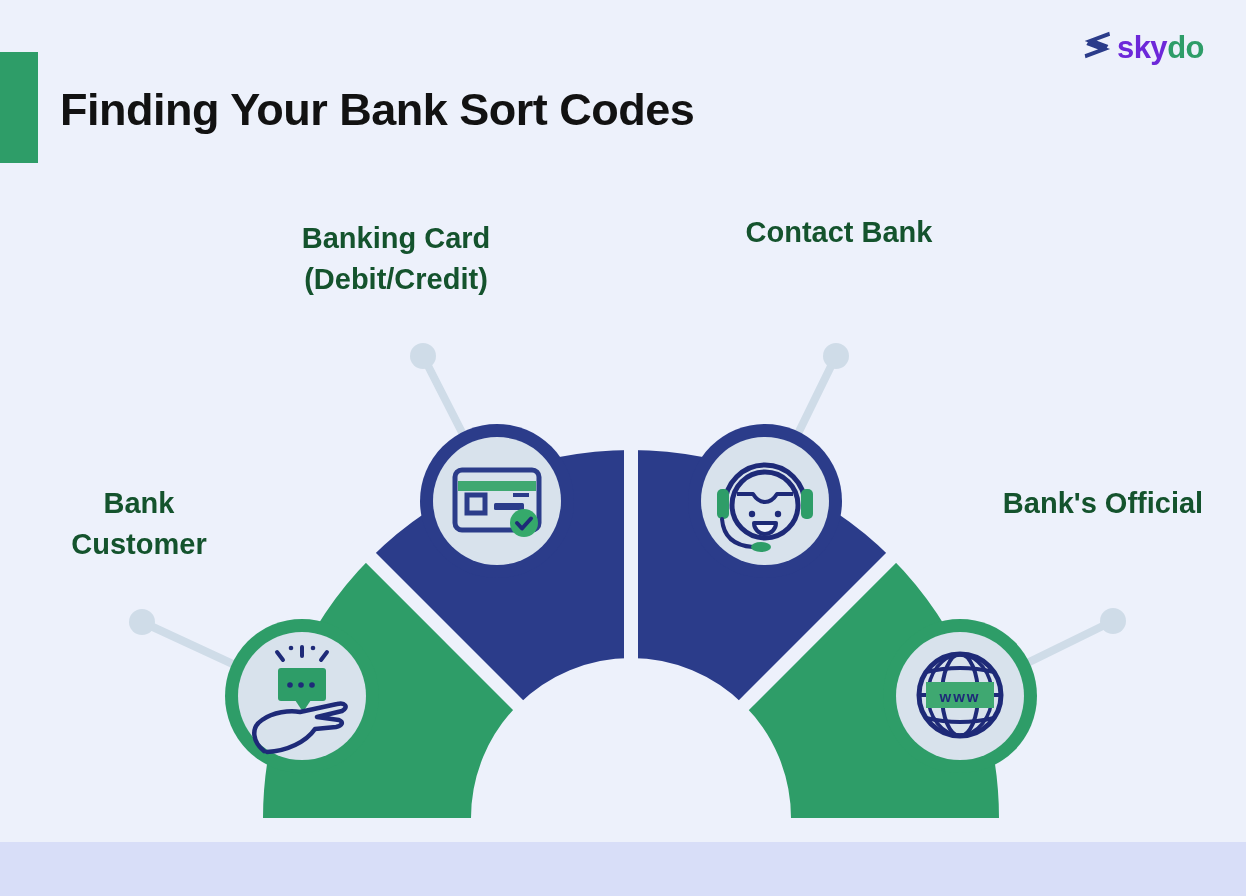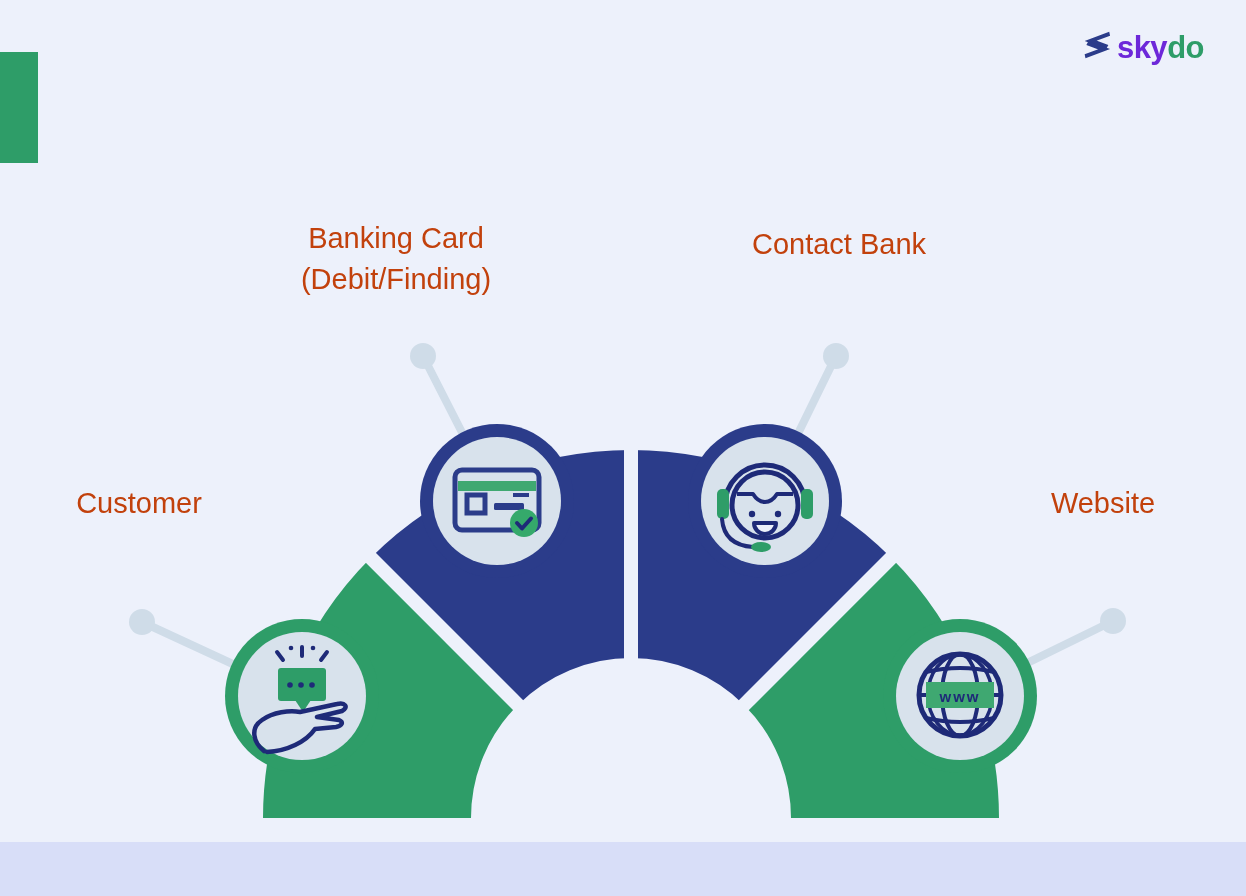--- a/index.html
+++ b/index.html
@@ -24,34 +24,35 @@
     display:flex;align-items:center;gap:5px;
   }
   .brand .wordmark{
     font-size:31px;font-weight:bold;letter-spacing:-0.5px;line-height:1;
   }
   .brand .wm-prefix{color:#6d28d9;}
   .brand .wm-suffix{color:#2E9D68;margin-top:28px;}
   .fan-svg{position:absolute;left:0;top:0;}
   .seg-label{
     position:absolute;text-align:center;
-    font-size:29px;font-weight:normal;color:#c2410c;line-height:41px;
+    font-size:29px;font-weight:bold;color:#14532d;line-height:41px;
   }
   .footer-strip{
     position:absolute;left:0;bottom:0;width:1246px;height:54px;
     background:#D8DEF8;
   }
 </style>
 </head>
 <body>
 
 <div class="stage">
 
   <div class="accent-bar"></div>
 
+  <div class="page-title">Finding Your Bank Sort Codes</div>
 
   <div class="brand">
     <span style="display:inline-block;transform:skewX(-10deg);">
       <svg width="30" height="30" viewBox="0 0 32 32" fill="none">
         <path d="M27 4 L8 11.5 L27 18" stroke="#2B3C8A" stroke-width="4.4" fill="none"></path>
         <path d="M5 28 L24 20.5 L5 14" stroke="#2B3C8A" stroke-width="4.4" fill="none"></path>
       </svg>
     </span>
     <span class="wordmark"><span class="wm-prefix">sky</span><span class="wm-suffix">do</span></span>
   </div>
@@ -143,27 +144,28 @@
         <path d="M926,672 Q960,664 994,672" fill="none" stroke="#1E2A78" stroke-width="4"></path>
         <path d="M926,718 Q960,726 994,718" fill="none" stroke="#1E2A78" stroke-width="4"></path>
         <line x1="919" y1="695" x2="1001" y2="695" stroke="#1E2A78" stroke-width="4"></line>
         <rect x="926" y="682" width="68" height="26" fill="#3FA871"></rect>
         <text x="960" y="696" text-anchor="middle" dominant-baseline="central" font-family="Liberation Sans, sans-serif" font-size="15" font-weight="bold" letter-spacing="2" fill="#1E2A78">www</text>
       </g>
     </g>
   </svg>
 
   <div class="seg-label" style="left:14px;top:483px;width:250px;">
+    <div>Bank</div>
     <div>Customer</div>
   </div>
   <div class="seg-label" style="left:266px;top:218px;width:260px;">
     <div>Banking Card</div>
-    <div>(Debit/Finding)</div>
+    <div>(Debit/Credit)</div>
   </div>
-  <div class="seg-label" style="left:694px;top:224px;width:290px;">
+  <div class="seg-label" style="left:694px;top:212px;width:290px;">
     <div>Contact Bank</div>
   </div>
   <div class="seg-label" style="left:973px;top:483px;width:260px;">
-    <div>Website</div>
+    <div>Bank's Official</div>
   </div>
 
   <div class="footer-strip"></div>
 </div>
 
 </body></html>

